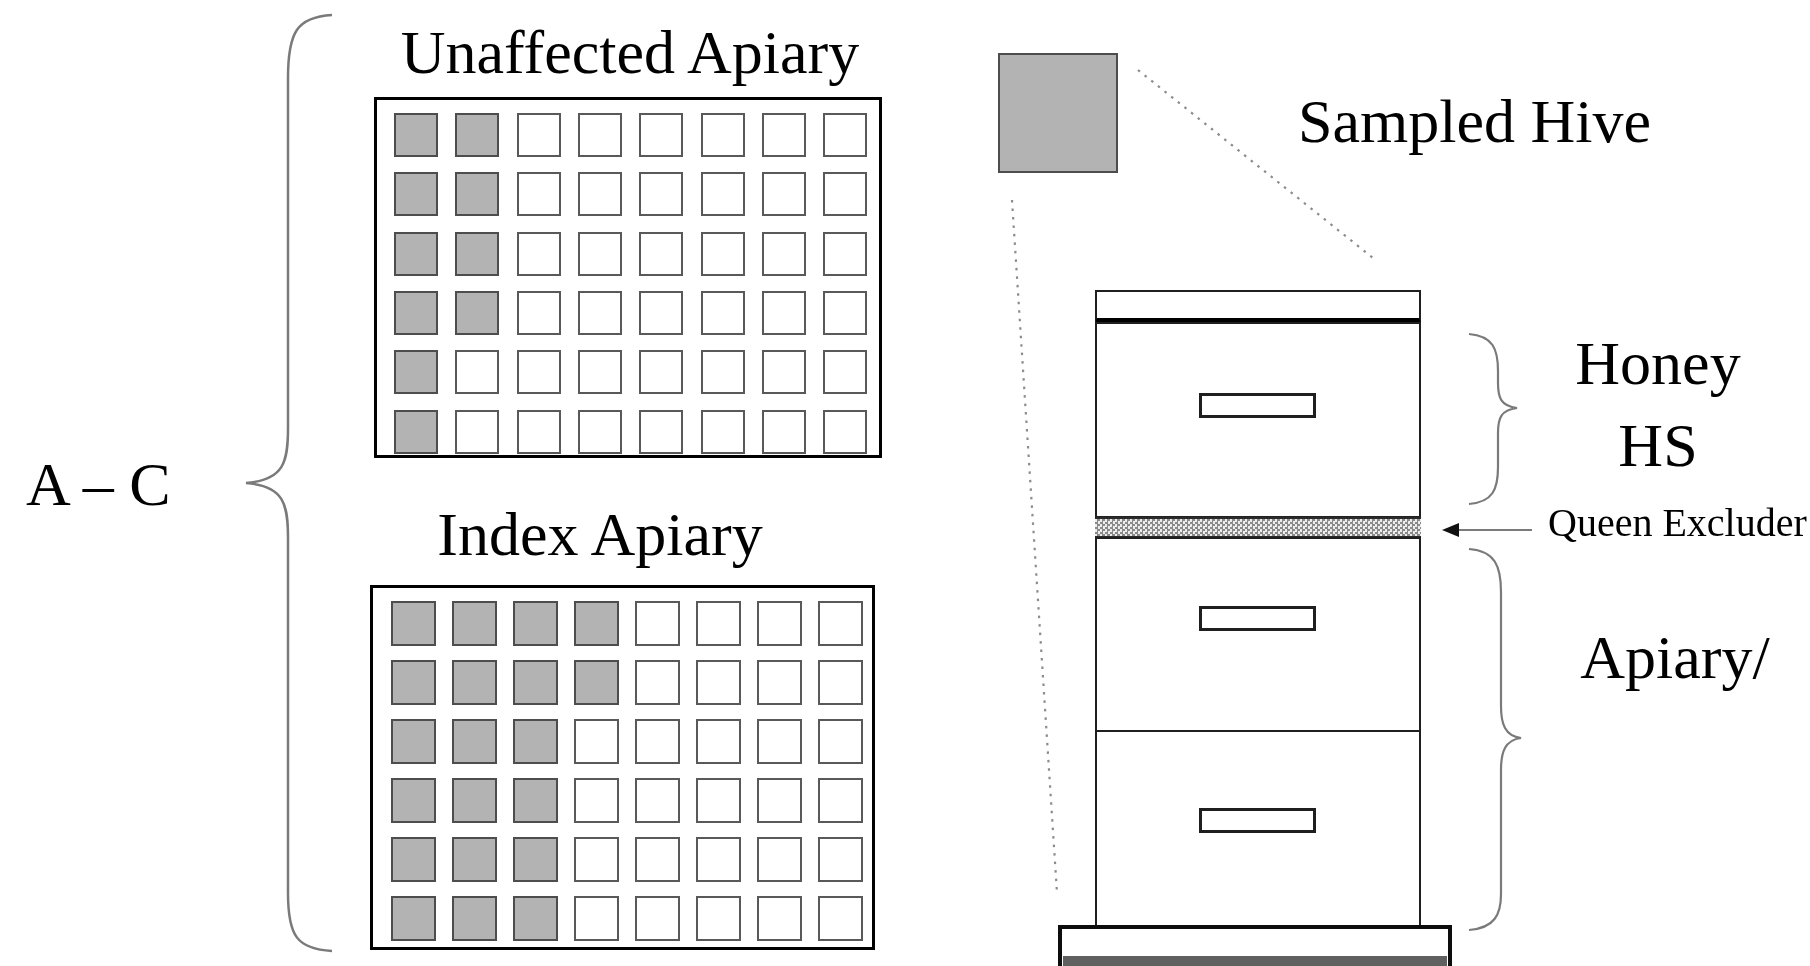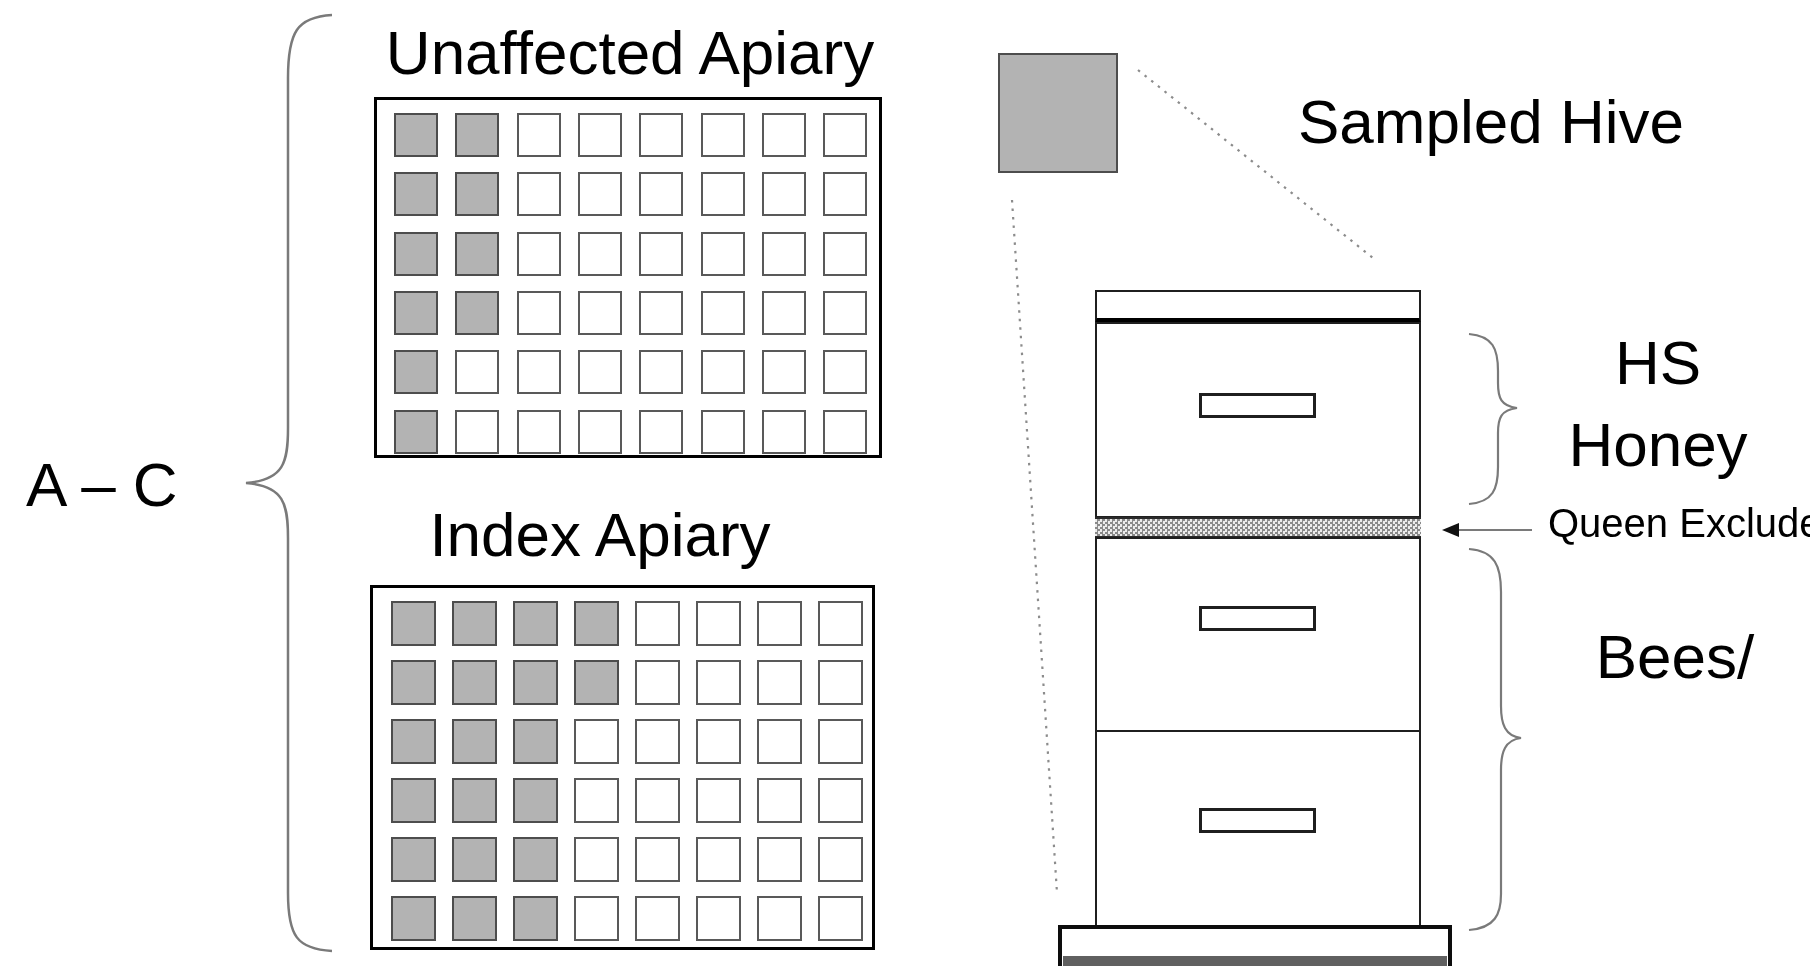--- a/index.html
+++ b/index.html
@@ -1,20 +1,20 @@
 <!DOCTYPE html>
 <html><head>
 <meta charset="utf-8">
 <style>
   html,body{margin:0;padding:0;}
   body{
     width:1810px;height:966px;position:relative;overflow:hidden;
     background:#ffffff;font-family:"Liberation Sans","DejaVu Sans",sans-serif;color:#000;
   }
-  .abs{position:absolute;box-sizing:border-box;}
+  .abs{position:absolute;box-sizing:border-box;font-family:Liberation Serif, serif;}
   .big-label{font-size:62px;line-height:1.12;white-space:nowrap;}
   .center{text-align:center;}
   
   .grid-box{position:absolute;border:3.5px solid #000;background:#fff;box-sizing:border-box;}
   .cell{position:absolute;border:2px solid #595959;background:#fff;box-sizing:border-box;}
   
   .hive-box{position:absolute;border:2.5px solid #1f1f1f;background:#fff;box-sizing:border-box;}
   .hive-lid{border-bottom:5px solid #000;}
   .handle{position:absolute;border:3px solid #1f1f1f;background:#fff;box-sizing:border-box;}
   .excluder{
@@ -166,21 +166,21 @@
 <div class="hive-box" style="left:1095px;top:537px;width:326px;height:196px;"></div>
 <div class="handle" style="left:1199px;top:606px;width:117px;height:25px;"></div>
 
 <div class="hive-box" style="left:1095px;top:730px;width:326px;height:197px;"></div>
 <div class="handle" style="left:1199px;top:808px;width:117px;height:25px;"></div>
 
 <div class="base" style="left:1058px;top:925px;width:394px;height:50px;"></div>
 <div class="base-stripe" style="left:1063px;top:956px;width:384px;height:10px;"></div>
 
 <div class="abs big-label center" style="left:1528px;top:322px;width:260px;line-height:82px;">
+  <div>Honey</div>
   <div>HS</div>
-  <div>Honey</div>
 </div>
 
 <div class="abs qx-label" style="left:1548px;top:501px;">Queen Excluder</div>
 
 <div class="abs big-label center" style="left:1540px;top:618px;width:270px;line-height:78px;">
-  <div>Bees/</div>
+  <div>Apiary/</div>
 </div>
 
 </body></html>

